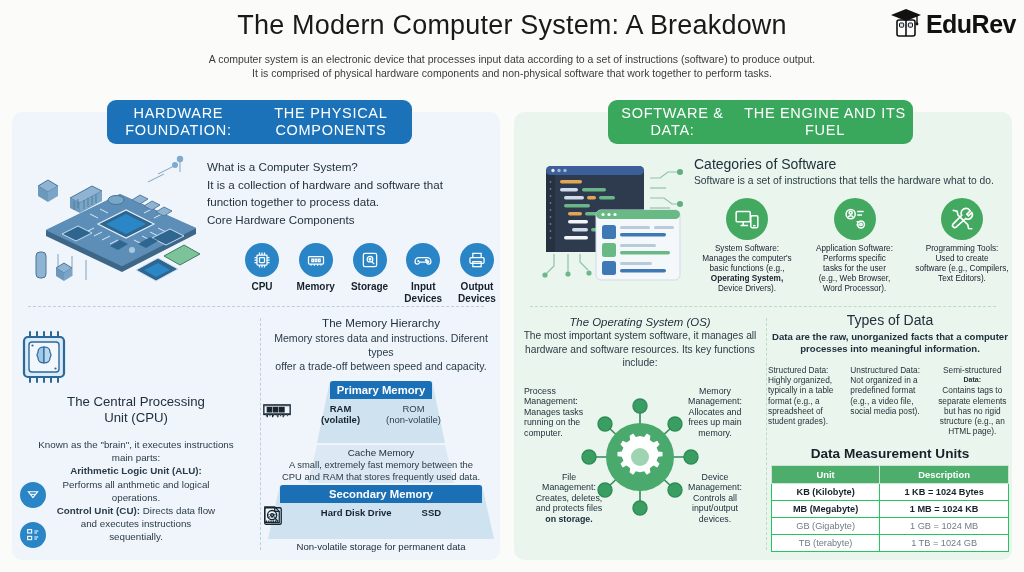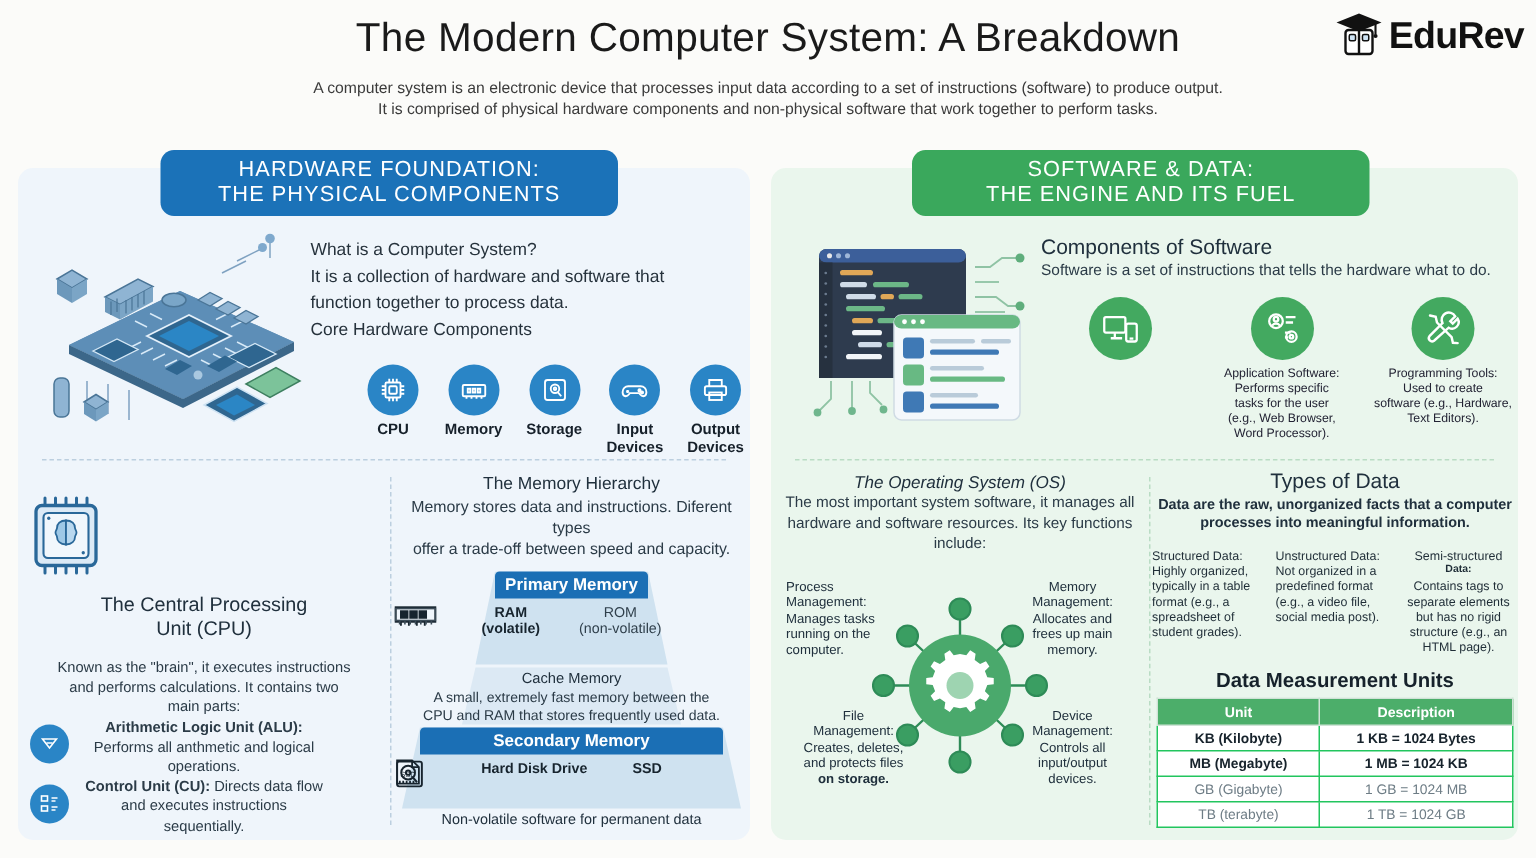--- a/index.html
+++ b/index.html
@@ -37,21 +37,21 @@
   .panel {
     position: absolute; top: 112px; height: 448px;
     border-radius: 10px;
   }
   .panel-left  { left: 12px;  width: 488px; background: #eff5fb; }
   .panel-right { left: 514px; width: 498px; background: #eaf6ed; }
 
   .panel-head {
     position: absolute; top: 100px; height: 44px;
     border-radius: 9px;
-    display: flex; flex-direction: column; align-items: center; justify-content: center;
+    display: flex; flex-direction: row; align-items: center; justify-content: center;
     color: #fff; font-size: 14.5px; letter-spacing: .7px; line-height: 17px;
     text-align: center; z-index: 5;
   }
   .head-left  { left: 107px; width: 305px; background: #1b72b8; }
   .head-right { left: 608px; width: 305px; background: #3aa85c; }
 
   
   .hw-top { position: absolute; left: 12px; top: 148px; width: 488px; height: 152px; }
   .hw-board { position: absolute; left: 16px; top: 4px; width: 180px; height: 142px; }
   .hw-text  { position: absolute; left: 195px; top: 10px; width: 285px;
@@ -335,21 +335,20 @@
       <path d="M32 19c4 0 6 2.2 6 5 0 1 1 1.6 1 3 0 1.4-1 2-1 3 0 2.6-2 5-6 5V19z" fill="#b9d8ef" stroke="#2a6899" stroke-width="1.2"></path>
       <circle cx="20.5" cy="17.5" r="1.1" fill="#2a6899"></circle>
       <circle cx="43.5" cy="40.5" r="1.1" fill="#2a6899"></circle>
     </svg>
     <div class="cpu-title">
       <div>The Central Processing</div>
       <div>Unit (CPU)</div>
     </div>
     <div class="cpu-body">
       <div>Known as the "brain", it executes instructions</div>
-      <div>and performs calculations. It contains two</div>
       <div>main parts:</div>
 
       <div class="cpu-bullet bul-alu">
         <svg width="16" height="16" viewBox="0 0 24 24" fill="none" stroke="#fff" stroke-width="1.6">
           <path d="M5 7h14l-7 9z"></path>
           <path d="M9 11h6"></path>
         </svg>
       </div>
       <div style="font-weight:700">Arithmetic Logic Unit (ALU):</div>
       <div>Performs all anthmetic and logical</div>
@@ -430,21 +429,21 @@
           <svg width="20" height="22" viewBox="0 0 22 24" fill="none" stroke="#17242e" stroke-width="1.3">
             <path d="M3 2h11l5 5v12H3z"></path>
             <path d="M14 2v5h5"></path>
             <text x="11" y="14" font-size="5.5" fill="#17242e" stroke="none" text-anchor="middle" font-family="Liberation Sans, sans-serif">SSD</text>
             <path d="M5 17v2M7.5 17v2M10 17v2M12.5 17v2M15 17v2"></path>
           </svg>
           <div class="t1" style="margin-top:2px">SSD</div>
         </div>
       </div>
 
-      <div class="pyr-foot">Non-volatile software for permanent data</div>
+      <div class="pyr-foot">Non-volatile storage for permanent data</div>
     </div>
   </div>
 
   <div class="panel panel-right"></div>
   <div class="panel-head head-right">
     <span>SOFTWARE &amp; DATA:</span>
     <span>THE ENGINE AND ITS FUEL</span>
   </div>
 
   <div class="sw-top">
@@ -512,33 +511,40 @@
         <path d="M20 100v12l-8 8"></path>
           <path d="M34 100v18"></path>
           <path d="M46 100v8l8 8"></path>
       </g>
       <circle cx="11" cy="121" r="2.6" fill="#6fb68d"></circle>
         <circle cx="34" cy="120" r="2.6" fill="#6fb68d"></circle>
         <circle cx="55" cy="119" r="2.6" fill="#6fb68d"></circle>
     </svg>
 
     <div class="sw-head">
-      <div class="sw-h1">Components of Software</div>
+      <div class="sw-h1">Categories of Software</div>
       <div class="sw-h2">Software is a set of instructions that tells the hardware what to do.</div>
     </div>
 
     <div class="sw-cards">
       <div class="sw-card">
         <div class="circ-g">
           <svg width="26" height="26" viewBox="0 0 24 24" fill="none" stroke="#fff" stroke-width="1.4">
             <rect x="2" y="5" width="13" height="9.5" rx="1"></rect>
             <path d="M6 18h7M8.5 14.5V18"></path>
             <rect x="15.5" y="9" width="6.5" height="11" rx="1.2"></rect>
             <path d="M17.6 18.2h2.3"></path>
           </svg>
+        </div>
+        <div class="d">
+          <div>System Software:</div>
+          <div>Manages the computer's</div>
+          <div>basic functions (e.g.,</div>
+          <div><b>Operating System,</b></div>
+          <div>Device Drivers).</div>
         </div>
       </div>
 
       <div class="sw-card">
         <div class="circ-g">
           <svg width="26" height="26" viewBox="0 0 24 24" fill="none" stroke="#fff" stroke-width="1.4">
             <circle cx="8" cy="7.5" r="4.2"></circle>
             <circle cx="8" cy="6.3" r="1.4"></circle>
             <path d="M5.6 10.2a3 3 0 014.8 0"></path>
             <path d="M14 5h6M14 8.3h4.5M13.5 14.5h3.5M13.5 17.5h2"></path>
@@ -558,21 +564,21 @@
       <div class="sw-card">
         <div class="circ-g">
           <svg width="26" height="26" viewBox="0 0 24 24" fill="none" stroke="#fff" stroke-width="1.5" stroke-linecap="round">
             <path d="M4 4l3.5.8.8 3.5 9 9 .8 3.5L21 21"></path>
             <path d="M19.5 4.5l-3 3 1.5 1.5 3-3a4 4 0 01-5.5 5.5L6.5 19.5A2 2 0 013.7 16.7l8-8A4 4 0 0119.5 4.5z"></path>
           </svg>
         </div>
         <div class="d">
           <div>Programming Tools:</div>
           <div>Used to create</div>
-          <div>software (e.g., Hardware,</div>
+          <div>software (e.g., Compilers,</div>
           <div>Text Editors).</div>
         </div>
       </div>
     </div>
   </div>
 
   <div class="divider-hg" style="left:530px; top:306px; width:466px;"></div>
   <div class="divider-vg" style="left:766px; top:318px; height:232px;"></div>
 
   <div class="os-block">

